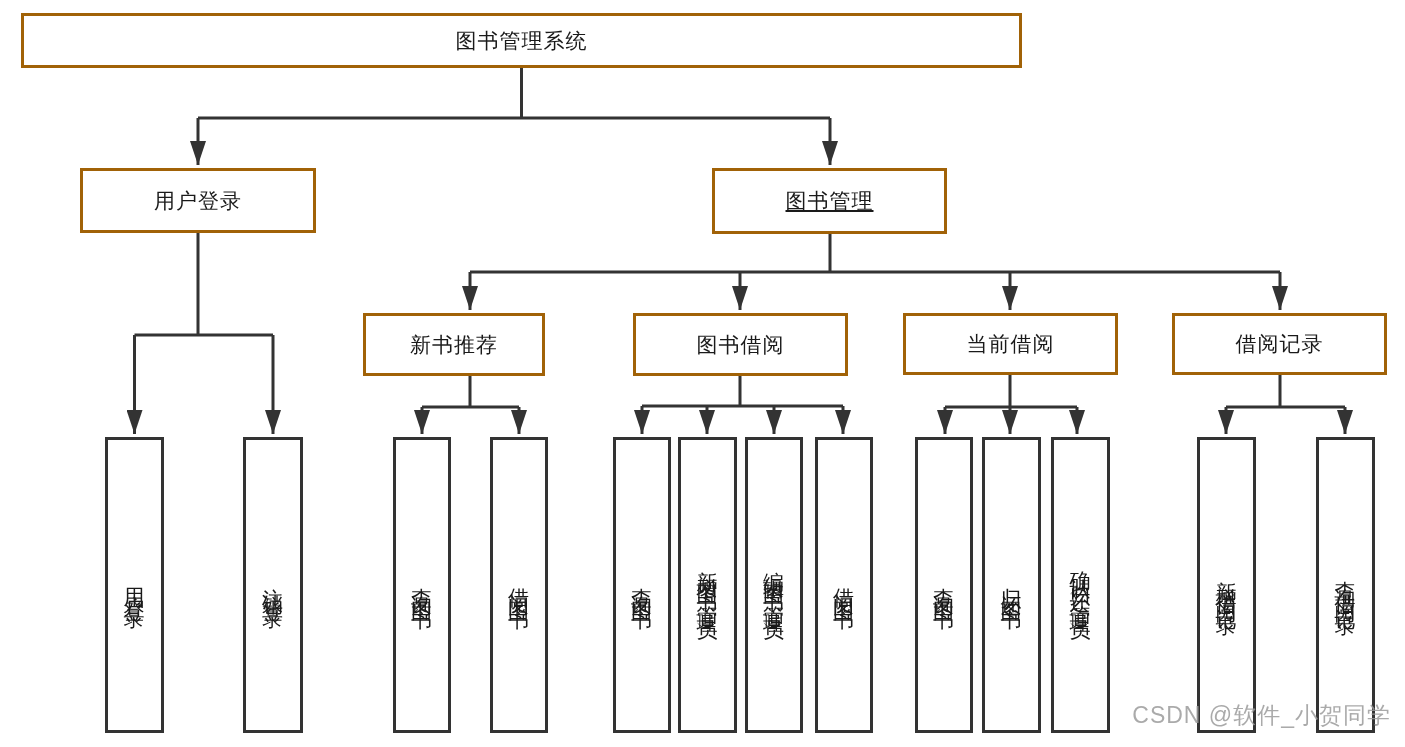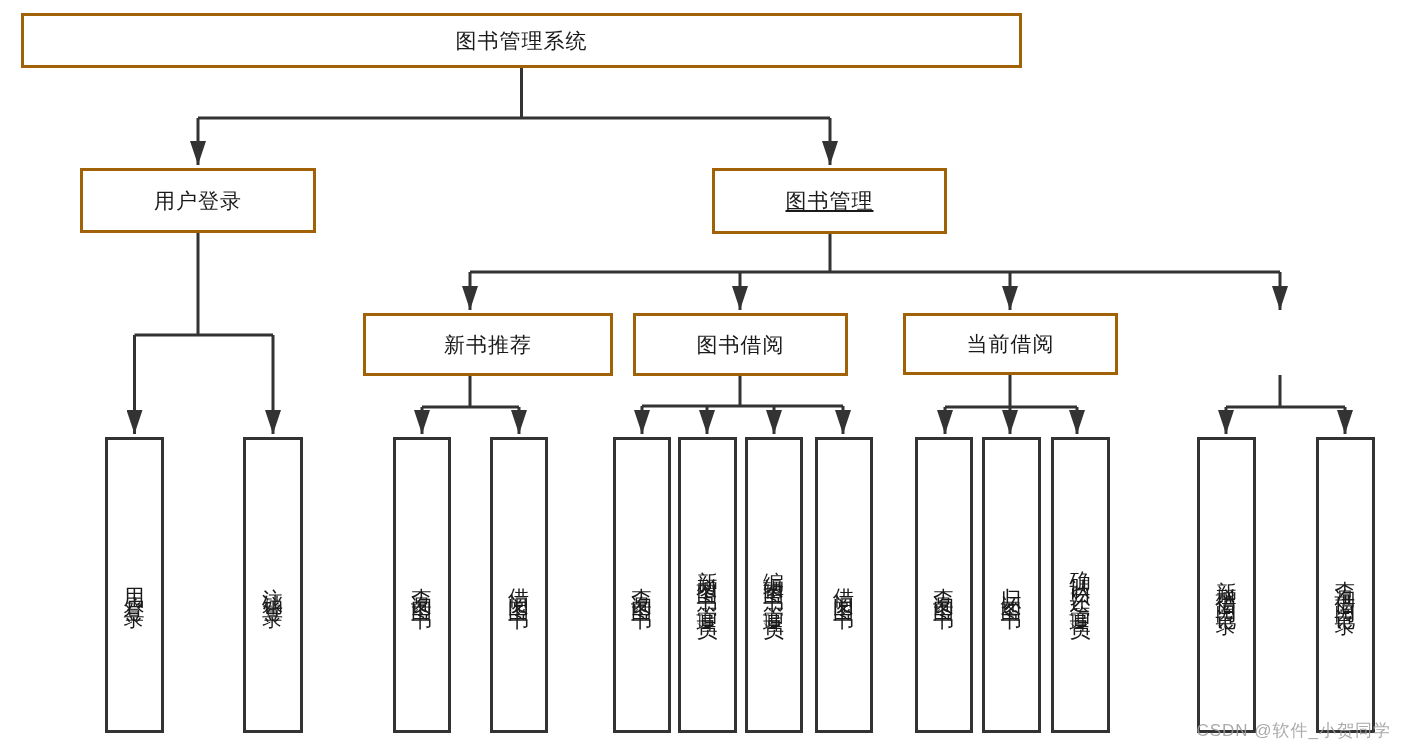--- a/index.html
+++ b/index.html
@@ -52,22 +52,22 @@
     text-orientation: mixed;
     font-size: 21px;
     line-height: 1;
     letter-spacing: 7px;
     color: #1a1a1a;
     white-space: nowrap;
   }
   .watermark {
     position: absolute;
     right: 14px;
-    bottom: 5px;
-    font-size: 17px;
+    bottom: 16px;
+    font-size: 23px;
     color: #9c9c9c;
     opacity: 0.85;
     z-index: 5;
     letter-spacing: 1px;
   }
   .cline {
     stroke: #333333;
     stroke-width: 3;
     fill: none;
   }
@@ -122,28 +122,31 @@
     <span>图书管理系统</span>
   </div>
 
   <div class="hbox" style="left:80px; top:168px; width:236px; height:65px;">
     <span>用户登录</span>
   </div>
   <div class="hbox" style="left:712px; top:168px; width:235px; height:66px;text-decoration:underline;">
     <span>图书管理</span>
   </div>
 
-  <div class="hbox" style="left:363px; top:313px; width:250px; height:63px;">
+  <div class="hbox" style="left:363px; top:313px; width:182px; height:63px;">
     <span>新书推荐</span>
   </div>
   <div class="hbox" style="left:903px; top:313px; width:215px; height:62px;">
     <span>当前借阅</span>
   </div>
   <div class="hbox" style="left:633px; top:313px; width:215px; height:63px;">
     <span>图书借阅</span>
+  </div>
+  <div class="hbox" style="left:1172px; top:313px; width:215px; height:62px;">
+    <span>借阅记录</span>
   </div>
 
   <div class="vbox" style="left:105px; width:59px;">
     <span class="vtext">用户登录</span>
   </div>
   <div class="vbox" style="left:243px; width:60px;">
     <span class="vtext">注销登录</span>
   </div>
 
   <div class="vbox" style="left:393px; width:58px;">

